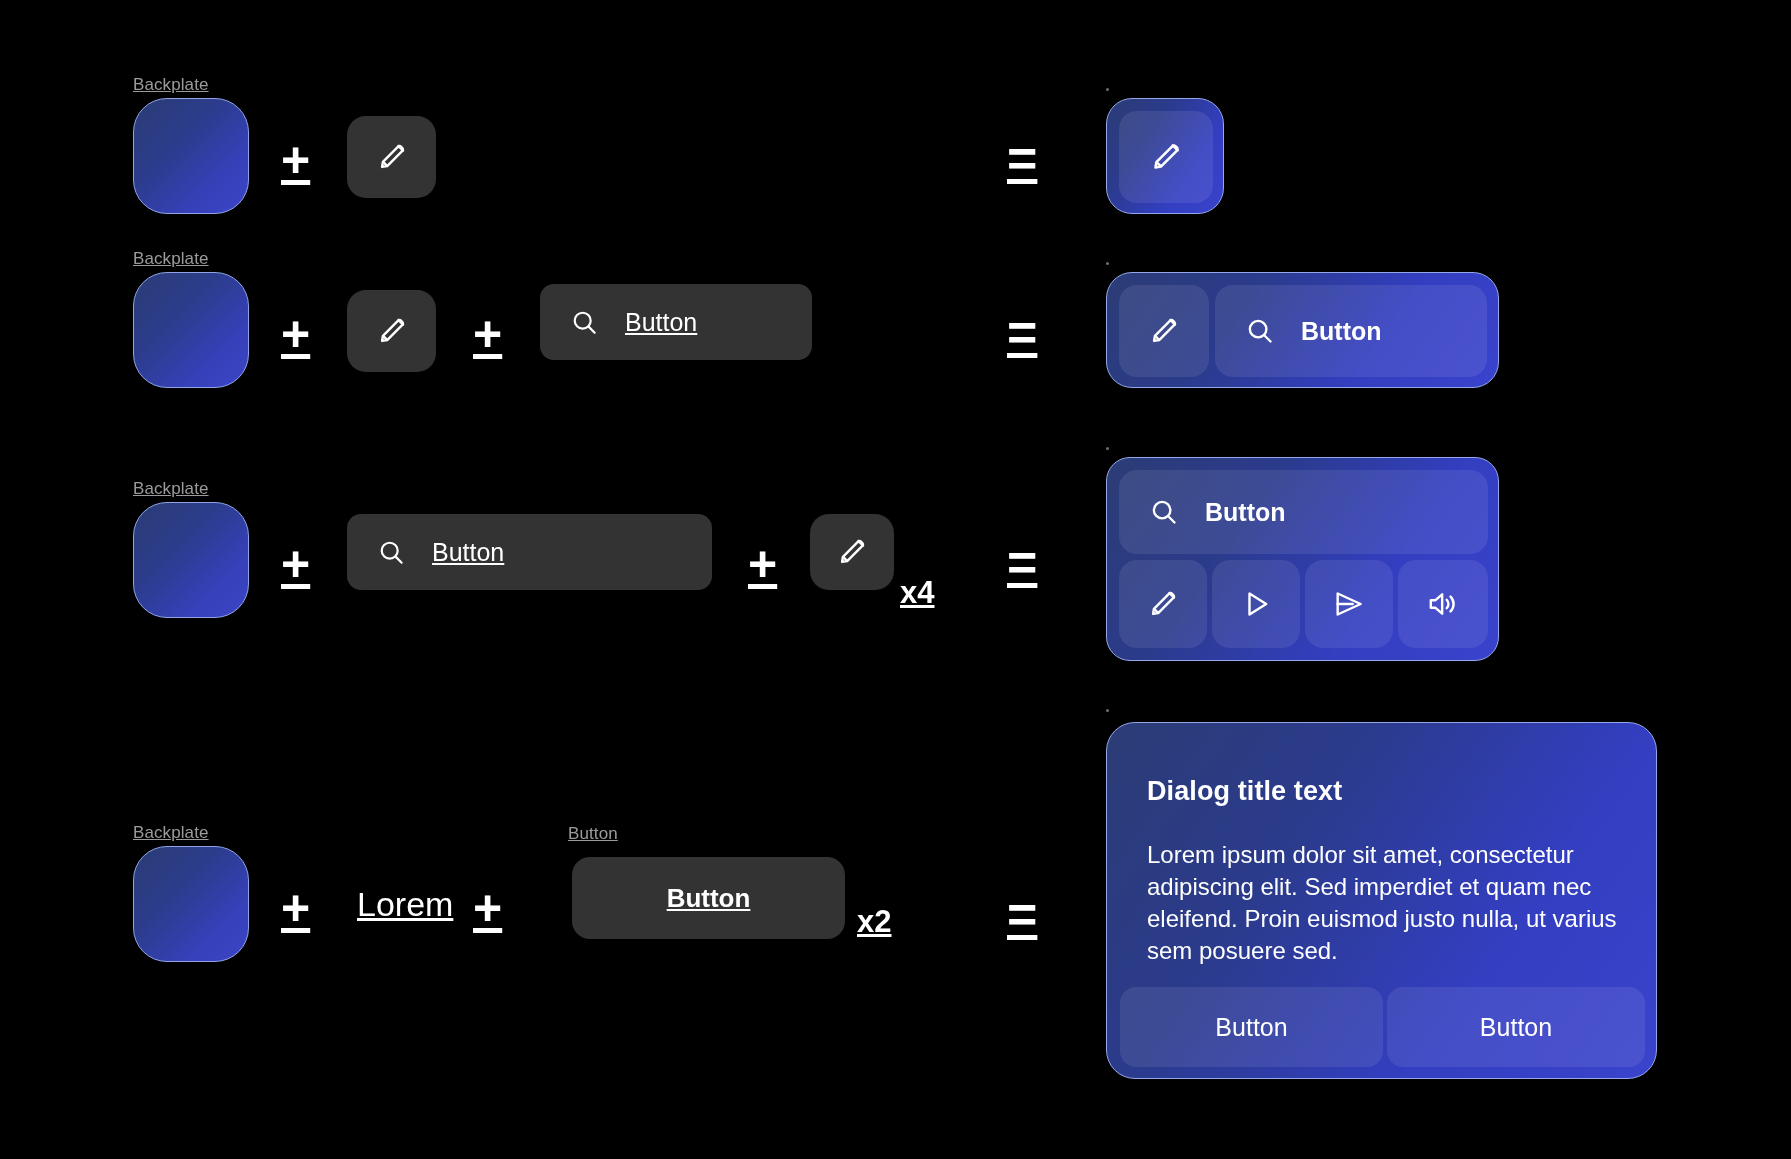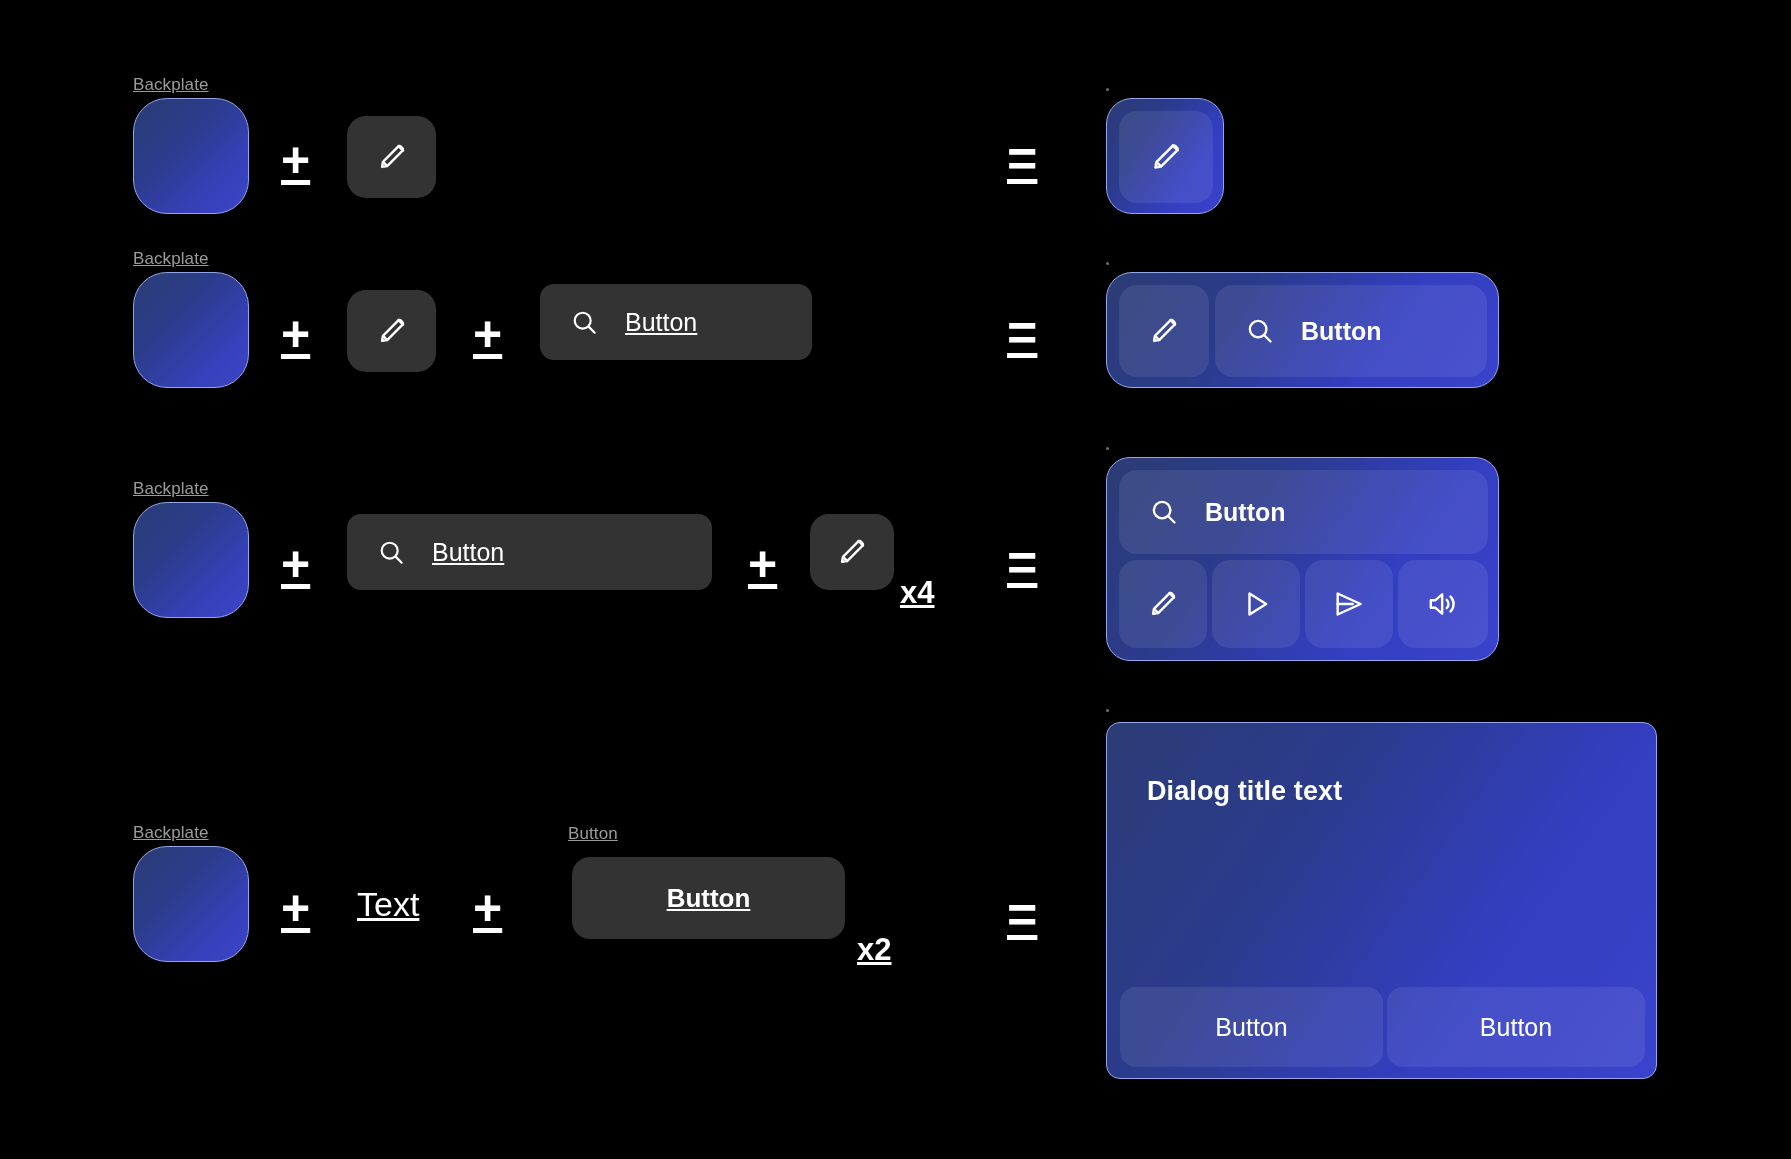--- a/index.html
+++ b/index.html
@@ -95,21 +95,21 @@
   
   .surface {
     background-image: linear-gradient(125deg, #2b3c75 0%, #2b3b8d 34%, #333ec0 68%, #3a43cc 100%);
     border: 1.6px solid #93a7ea;
     box-sizing: border-box;
     position: absolute;
   }
   .surface-sm { border-radius: 26px; }
   .surface-md { border-radius: 26px; }
   .surface-lg { border-radius: 24px; }
-  .surface-dialog { border-radius: 14px; padding-left: 16px; }
+  .surface-dialog { border-radius: 29px; padding-left: 16px; }
 
   
   .pane {
     position: absolute;
     background: rgba(255,255,255,0.085);
     box-sizing: border-box;
     display: flex;
     align-items: center;
   }
   .pane-icon { justify-content: center; }
@@ -325,38 +325,39 @@
     </div>
   </div>
 
   <div>
     <div class="caption abs" style="left:133px; top:824px;">Backplate</div>
 
     <div class="backplate abs" style="left:133px; top:846px; width:116px; height:116px;"></div>
 
     <div class="op-plus abs" style="left:281px; top:883px;">+</div>
 
-    <div class="plain-text abs" style="left:357px; top:887px;">Text</div>
+    <div class="plain-text abs" style="left:357px; top:887px;">Lorem</div>
 
     <div class="op-plus abs" style="left:473px; top:883px;">+</div>
 
     <div class="caption abs" style="left:568px; top:825px;">Button</div>
 
     <div class="chip chip-pill abs" style="left:572px; top:857px; width:273px; height:82px;">
       <span class="chip-label">Button</span>
     </div>
 
-    <div class="multiplier abs" style="left:857px; top:906px;margin-top:28px;">x2</div>
+    <div class="multiplier abs" style="left:857px; top:906px;">x2</div>
 
     <div class="op-eq abs" style="left:1007px; top:888px;">=</div>
 
     <div class="dot" style="left:1106px; top:709px;"></div>
 
     <div class="surface surface-dialog" style="left:1106px; top:722px; width:551px; height:357px;">
       <div class="dialog-title" style="left:40px; top:55px;">Dialog title text</div>
+      <div class="dialog-body" style="left:40px; top:116px; width:478px;">Lorem ipsum dolor sit amet, consectetur adipiscing elit. Sed imperdiet et quam nec eleifend. Proin euismod justo nulla, ut varius sem posuere sed.</div>
 
       <div class="pane" style="left:13px; top:264px; width:263px; height:80px; border-radius:16px; justify-content:center;">
         <span class="dialog-btn-label">Button</span>
       </div>
       <div class="pane" style="left:280px; top:264px; width:258px; height:80px; border-radius:16px; justify-content:center;">
         <span class="dialog-btn-label">Button</span>
       </div>
     </div>
   </div>
 

